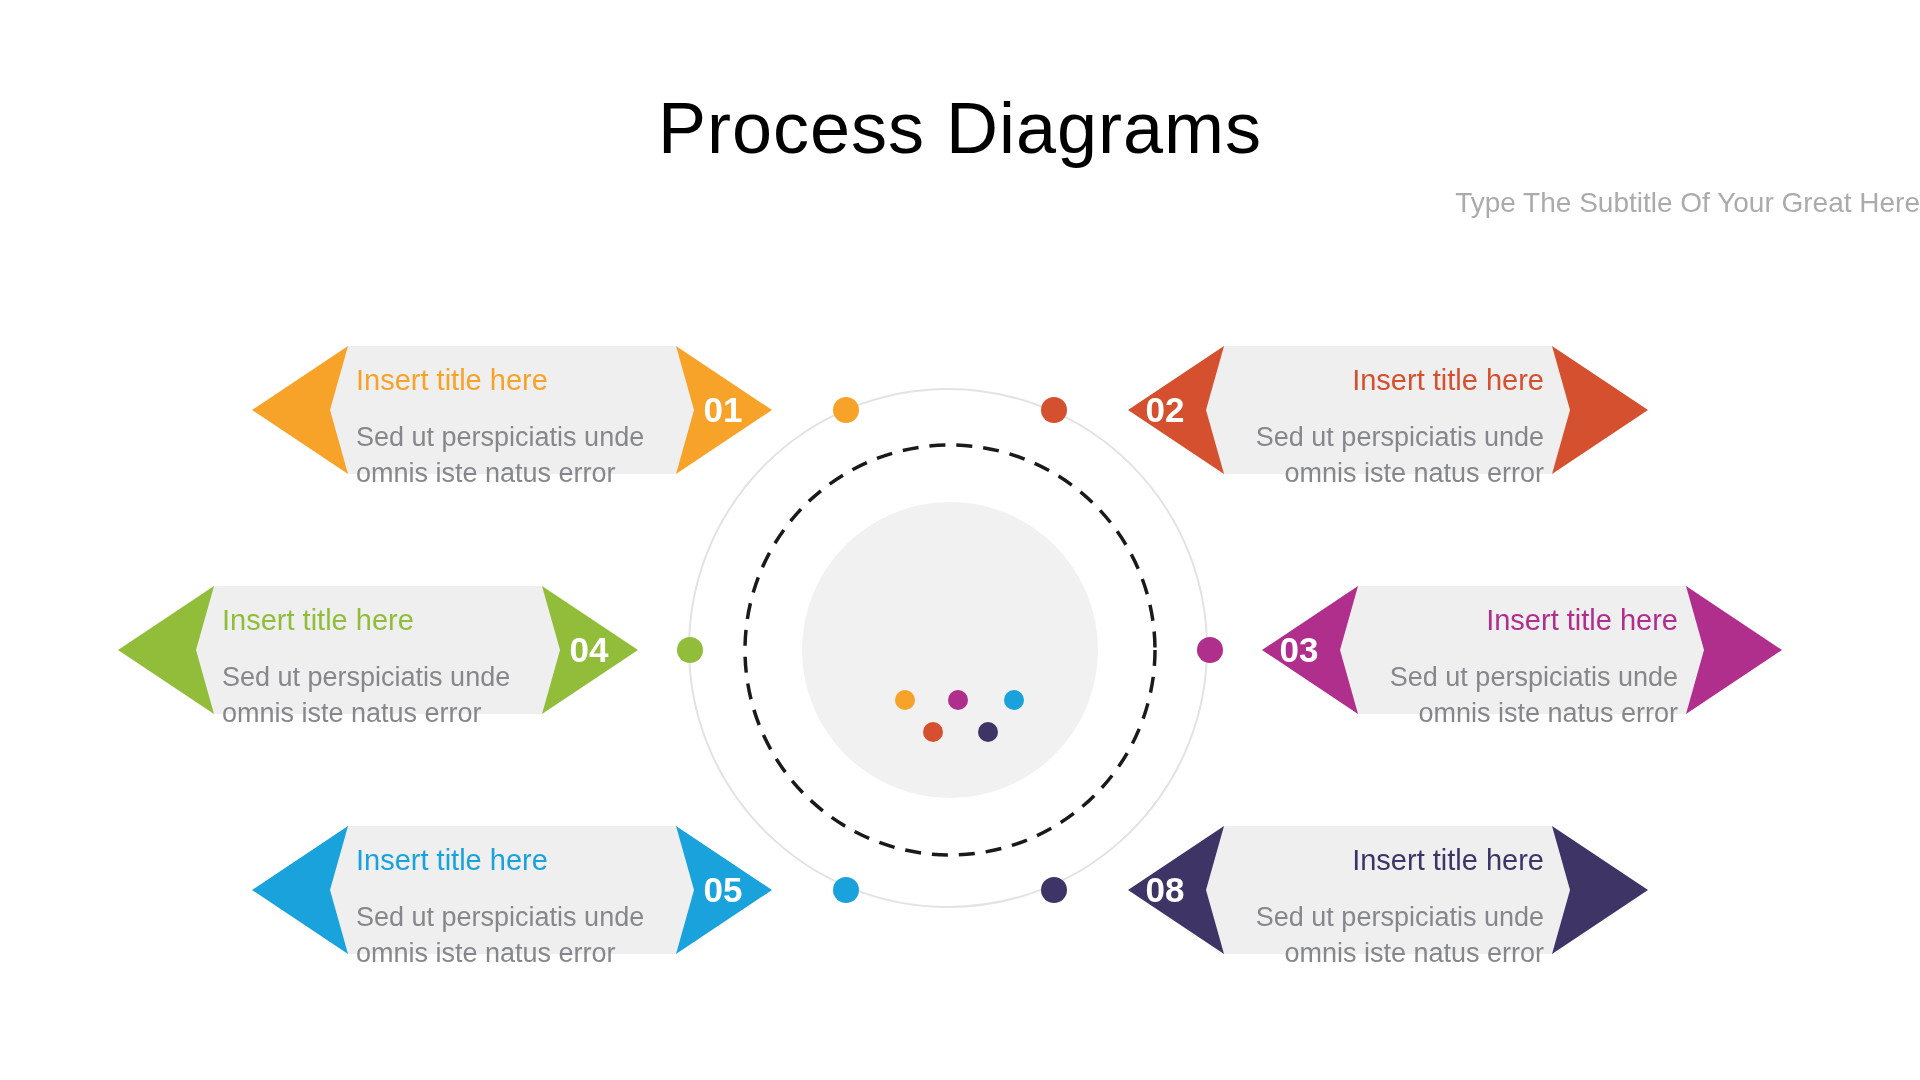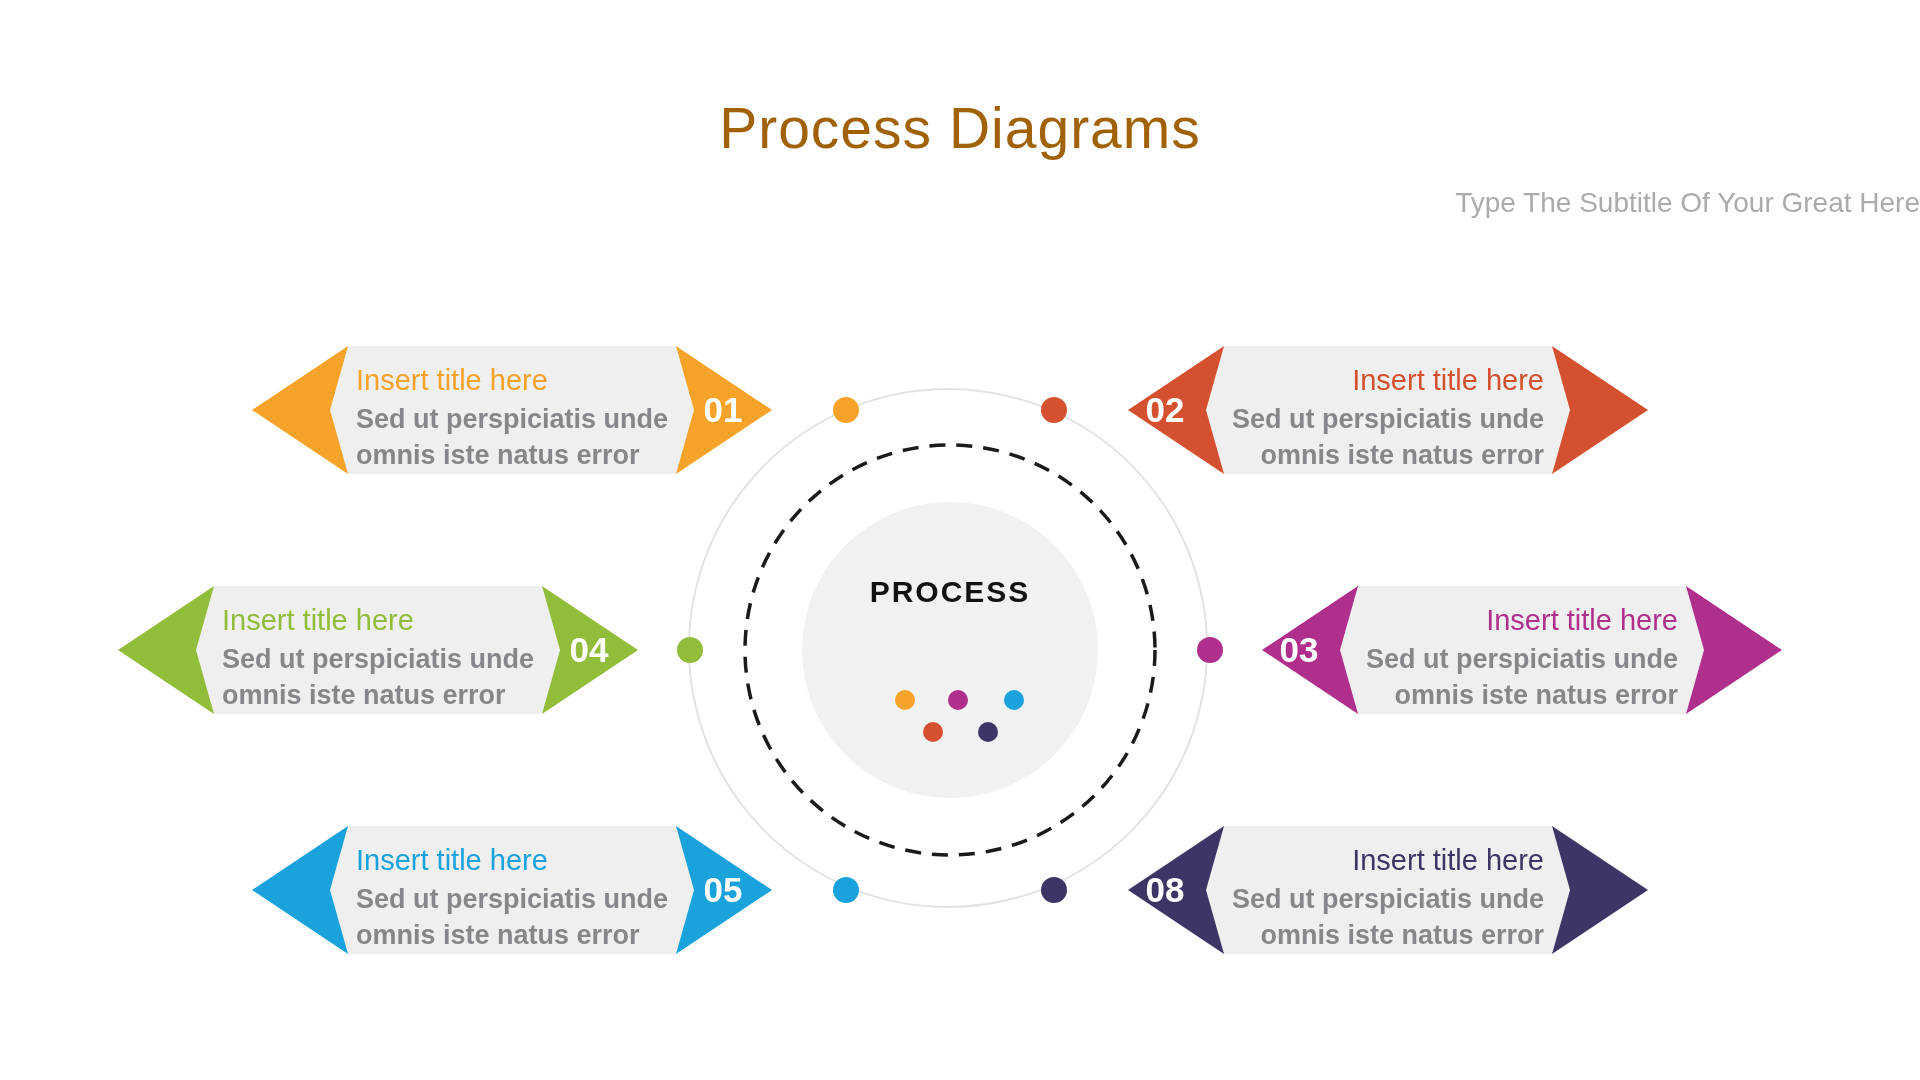--- a/index.html
+++ b/index.html
@@ -3,21 +3,21 @@
 <meta charset="utf-8">
 <style>
   html,body{margin:0;padding:0;}
   body{
     width:1920px;height:1080px;position:relative;overflow:hidden;
     background:#ffffff;font-family:"Liberation Sans", sans-serif;
   }
   
   .page-title{
     position:absolute;top:82px;left:0;width:1920px;text-align:center;
-    font-size:57px;line-height:92px;font-weight:400;color:#a16207;letter-spacing:1px;
+    font-size:72px;line-height:92px;font-weight:400;color:#000000;letter-spacing:1px;
   }
   .page-subtitle{
     position:absolute;top:186px;left:0;width:1920px;text-align:right;
     font-size:28px;line-height:34px;color:#ababab;
   }
   
   .ring-thin{
     position:absolute;left:688px;top:388px;width:520px;height:520px;
     border:2px solid #e3e3e3;border-radius:50%;box-sizing:border-box;
   }
@@ -41,21 +41,21 @@
   .step.right .arr-out{right:0; clip-path:polygon(0 0,100% 50%,0 100%);}
   .step.right .arr-in {left:0;  clip-path:polygon(100% 0,0 50%,100% 100%);}
   .bar{
     position:absolute;left:78px;top:0;width:364px;height:128px;background:#efefef;
     clip-path:polygon(18px 0,346px 0,364px 64px,346px 128px,18px 128px,0 64px);
   }
   .txt{position:absolute;top:15px;width:356px;}
   .step.left  .txt{left:104px;text-align:left;}
   .step.right .txt{right:104px;text-align:right;}
   .step-title{font-size:29px;line-height:38px;font-weight:400;}
-  .step-desc{font-size:27px;line-height:36px;color:#85878a;margin-top:2px;font-weight:bold;}
+  .step-desc{font-size:27px;line-height:36px;color:#85878a;margin-top:20px;}
   .num{
     position:absolute;top:0;height:128px;width:62px;line-height:128px;text-align:center;
     color:#ffffff;font-size:35px;font-weight:bold;z-index:2;
   }
   .step.left  .num{right:18px;text-align:center;}
   .step.right .num{left:6px;}
   
   .s1{left:252px;top:346px;}  .s2{left:1128px;top:346px;}
   .s6{left:118px;top:586px;}  .s3{left:1262px;top:586px;}
   .s5{left:252px;top:826px;}  .s4{left:1128px;top:826px;}
@@ -65,21 +65,20 @@
 
 <div class="page-title">Process Diagrams</div>
 <div class="page-subtitle">Type The Subtitle Of Your Great Here</div>
 
 <div class="ring-thin"></div>
 <svg class="ring-dashed" viewBox="0 0 420 420">
   <circle cx="210" cy="210" r="205" fill="none" stroke-width="3.5" stroke-dasharray="16 11" stroke="#1a1a1a"></circle>
 </svg>
 <div class="center-fill"></div>
 <div class="center-label">
-  <div class="center-line1">PROCESS</div>
 </div>
 
 <div class="decor-dot" style="left: 895px; top: 690px; background: rgb(247, 162, 41);"></div>
 <div class="decor-dot" style="left: 948px; top: 690px; background: rgb(176, 46, 140);"></div>
 <div class="decor-dot" style="left: 1004px; top: 690px; background: rgb(25, 162, 219);"></div>
 <div class="decor-dot" style="left: 923px; top: 722px; background: rgb(213, 80, 46);"></div>
 <div class="decor-dot" style="left: 978px; top: 722px; background: rgb(62, 53, 102);"></div>
 
 <div class="conn-dot" style="left: 833px; top: 397px; background: rgb(247, 162, 41);"></div>
 <div class="conn-dot" style="left: 1041px; top: 397px; background: rgb(213, 80, 46);"></div>

